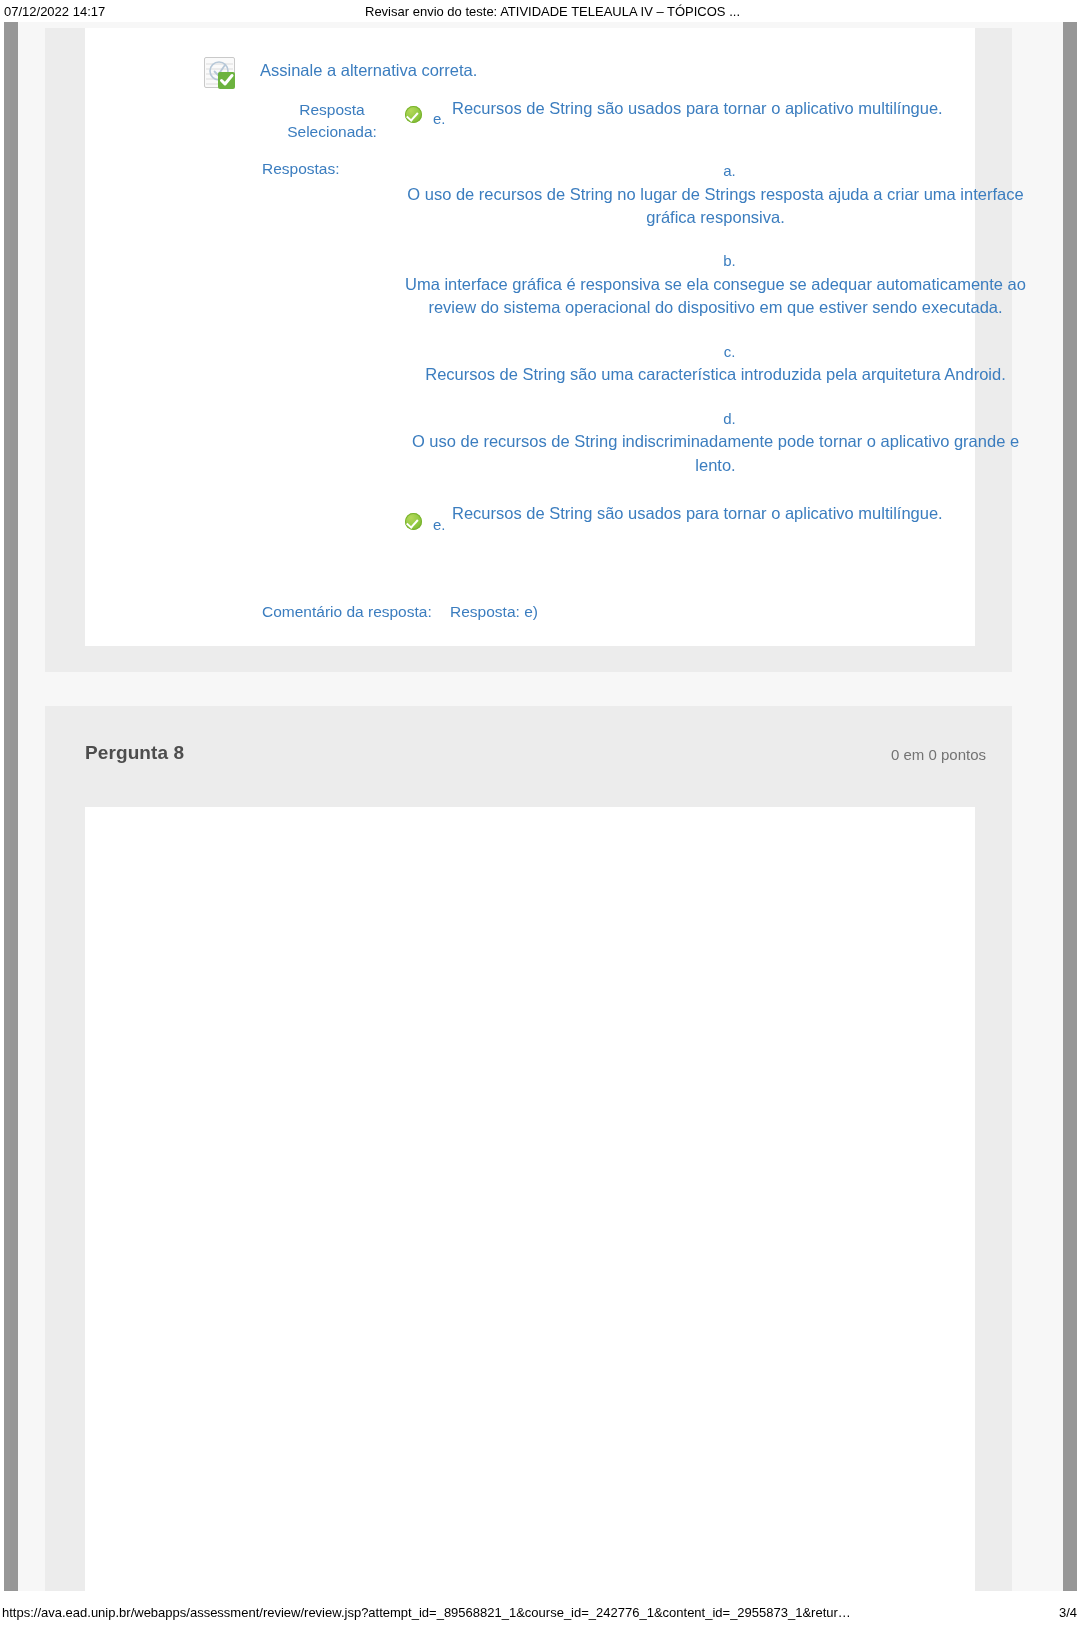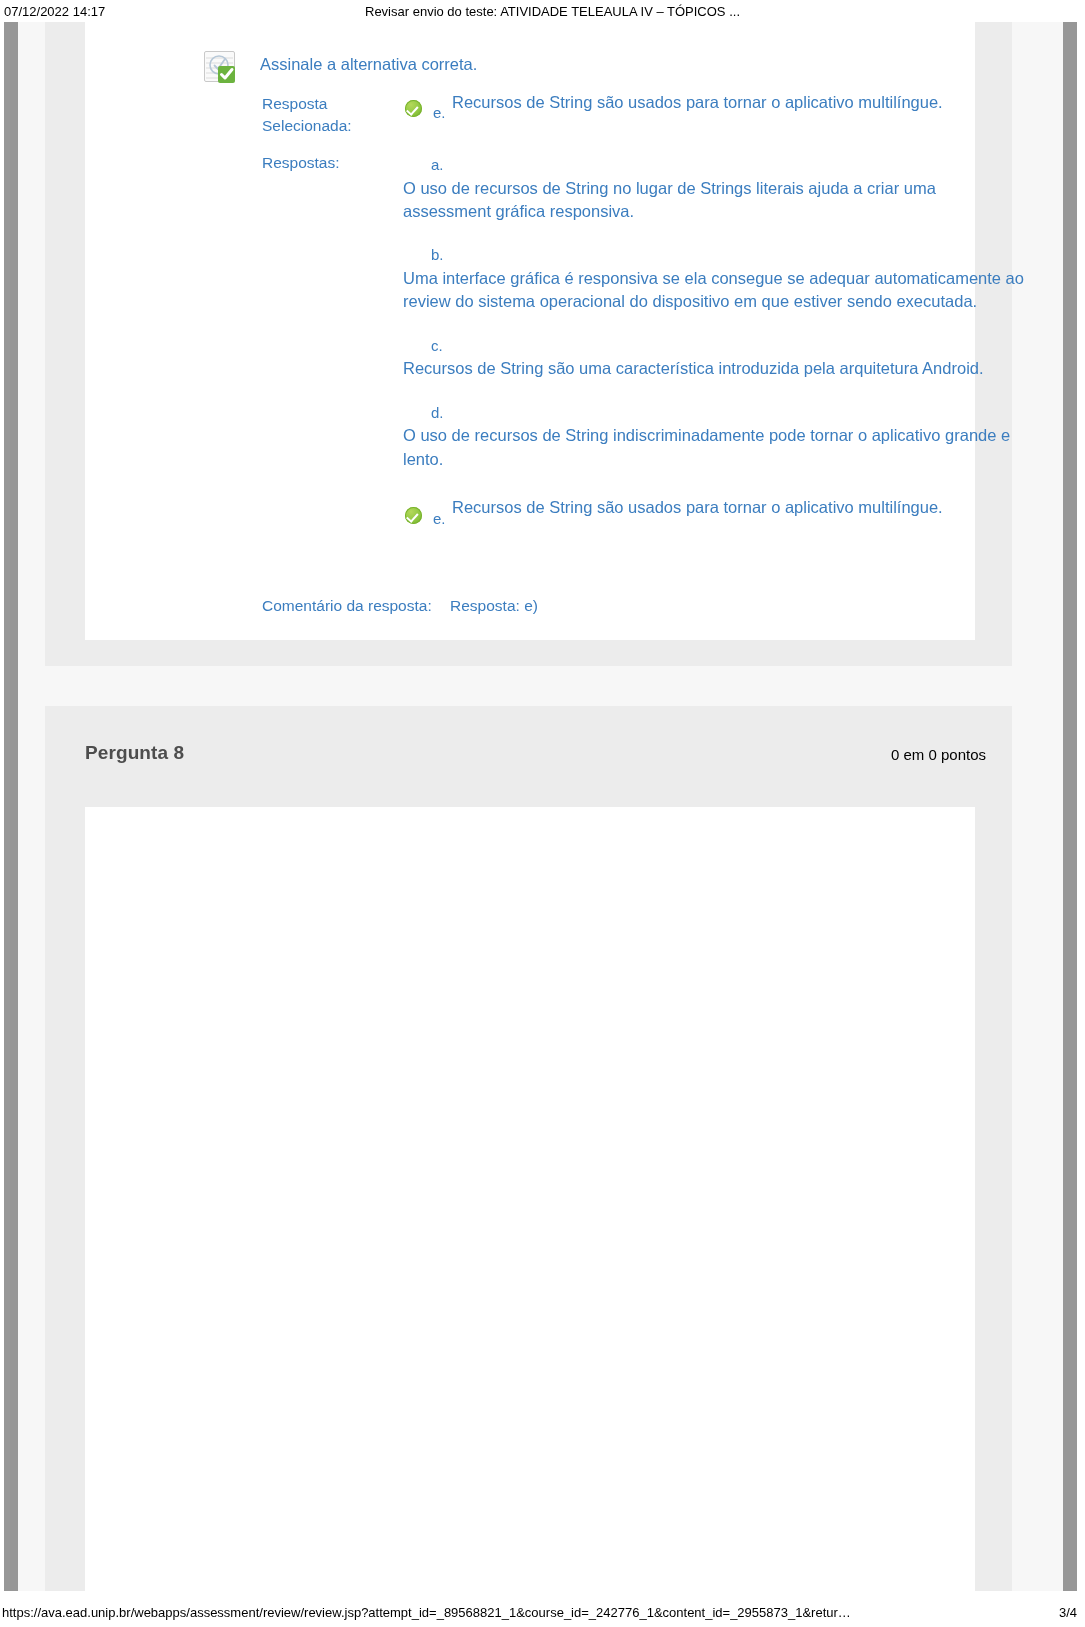--- a/index.html
+++ b/index.html
@@ -86,21 +86,21 @@
     background: #f7f7f7;
   }
 
   
   .qcard {
     position: absolute;
     left: 0;
     width: 967px;
     background: #ececec;
   }
-  #qcard-2 { top: 0; height: 644px; }
+  #qcard-2 { top: 6px; height: 644px; text-align: center; }
   #qcard-3 { top: 684px; height: 885px; }
 
   
   .qpanel {
     position: absolute;
     left: 40px;
     width: 890px;
     background: #ffffff;
   }
   #qpanel-2 { top: 0; height: 618px; }
@@ -121,21 +121,21 @@
     font-size: 19px;
     font-weight: bold;
     color: #4d4d4d;
     letter-spacing: .1px;
   }
   .qhead .qpoints {
     position: absolute;
     right: 0;
     top: 4px;
     font-size: 15px;
-    color: #000000;
+    color: #737373;
   }
 
   
   .q-icon {
     position: absolute;
     left: 119px;
     top: 29px;
     width: 40px;
     height: 33px;
   }
@@ -348,21 +348,21 @@
           <span class="sel-letter">e.</span>
           <span class="sel-text">Recursos de String são usados para tornar o aplicativo multilíngue.</span>
         </div>
 
         <div class="row-label" id="lbl-answers">Respostas:</div>
 
         <div class="options">
 
           <div class="option">
             <span class="opt-letter">a.</span>
-            <span class="opt-text">O uso de recursos de String no lugar de Strings literais ajuda a criar uma assessment gráfica responsiva.</span>
+            <span class="opt-text">O uso de recursos de String no lugar de Strings resposta ajuda a criar uma interface gráfica responsiva.</span>
           </div>
 
           <div class="option">
             <span class="opt-letter">b.</span>
             <span class="opt-text">Uma interface gráfica é responsiva se ela consegue se adequar automaticamente ao review do sistema operacional do dispositivo em que estiver sendo executada.</span>
           </div>
 
           <div class="option">
             <span class="opt-letter">c.</span>
             <span class="opt-text">Recursos de String são uma característica introduzida pela arquitetura Android.</span>

